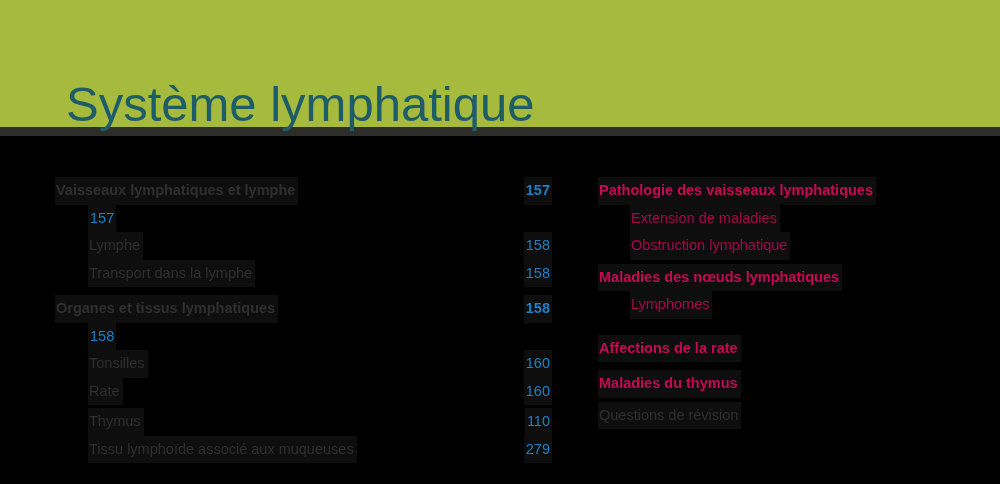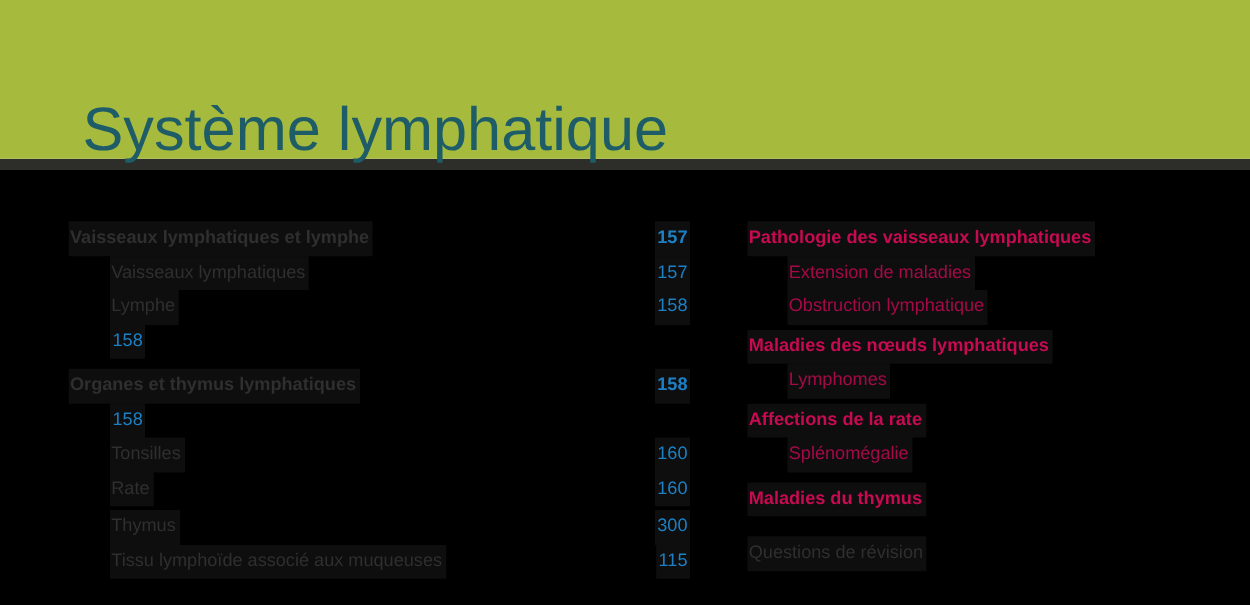--- a/index.html
+++ b/index.html
@@ -82,52 +82,52 @@
 
   <div class="content">
 
     <div class="toc-col left">
 
     <div class="toc-row level-1 gray bold">
           <span class="label">Vaisseaux lymphatiques et lymphe</span>
           <span class="page bold">157</span>
         </div>
         <div class="toc-row level-2 gray">
-          <span class="label">Vaisseaux lymphatiques</span>
           <span class="page">157</span>
         </div>
         <div class="toc-row level-2 gray">
           <span class="label">Lymphe</span>
           <span class="page">158</span>
         </div>
         <div class="toc-row level-2 gray">
+          <span class="label">Transport dans la lymphe</span>
           <span class="page">158</span>
         </div>
         <div class="toc-row level-1 gray bold" style="margin-top: 8px;">
-          <span class="label">Organes et thymus lymphatiques</span>
+          <span class="label">Organes et tissus lymphatiques</span>
           <span class="page bold">158</span>
         </div>
         <div class="toc-row level-2 gray">
           <span class="page">158</span>
         </div>
         <div class="toc-row level-2 gray">
           <span class="label">Tonsilles</span>
           <span class="page">160</span>
         </div>
         <div class="toc-row level-2 gray">
           <span class="label">Rate</span>
           <span class="page">160</span>
         </div>
         <div class="toc-row level-2 gray" style="margin-top: 3px;">
           <span class="label">Thymus</span>
-          <span class="page">300</span>
+          <span class="page">110</span>
         </div>
         <div class="toc-row level-2 gray">
           <span class="label">Tissu lymphoïde associé aux muqueuses</span>
-          <span class="page">115</span>
+          <span class="page">279</span>
         </div>
       </div>
 
     <div class="toc-col right">
 
     <div class="toc-row level-1 pink bold">
           <span class="label">Pathologie des vaisseaux lymphatiques</span>
 
         </div>
         <div class="toc-row level-2 pink">
@@ -139,33 +139,29 @@
 
         </div>
         <div class="toc-row level-1 pink bold" style="margin-top: 4px;">
           <span class="label">Maladies des nœuds lymphatiques</span>
 
         </div>
         <div class="toc-row level-2 pink">
           <span class="label">Lymphomes</span>
 
         </div>
-        <div class="toc-row level-1 pink bold" style="margin-top: 4px;">
+        <div class="toc-row level-1 pink bold" style="margin-top: 16px;">
           <span class="label">Affections de la rate</span>
-
-        </div>
-        <div class="toc-row level-2 pink">
-          <span class="label">Splénomégalie</span>
 
         </div>
         <div class="toc-row level-1 pink bold" style="margin-top: 8px;">
           <span class="label">Maladies du thymus</span>
 
         </div>
-        <div class="toc-row level-1 gray" style="margin-top: 16px;">
+        <div class="toc-row level-1 gray" style="margin-top: 4px;">
           <span class="label">Questions de révision</span>
 
         </div>
       </div>
 
   </div>
 
 </div>
 
 </body></html>

